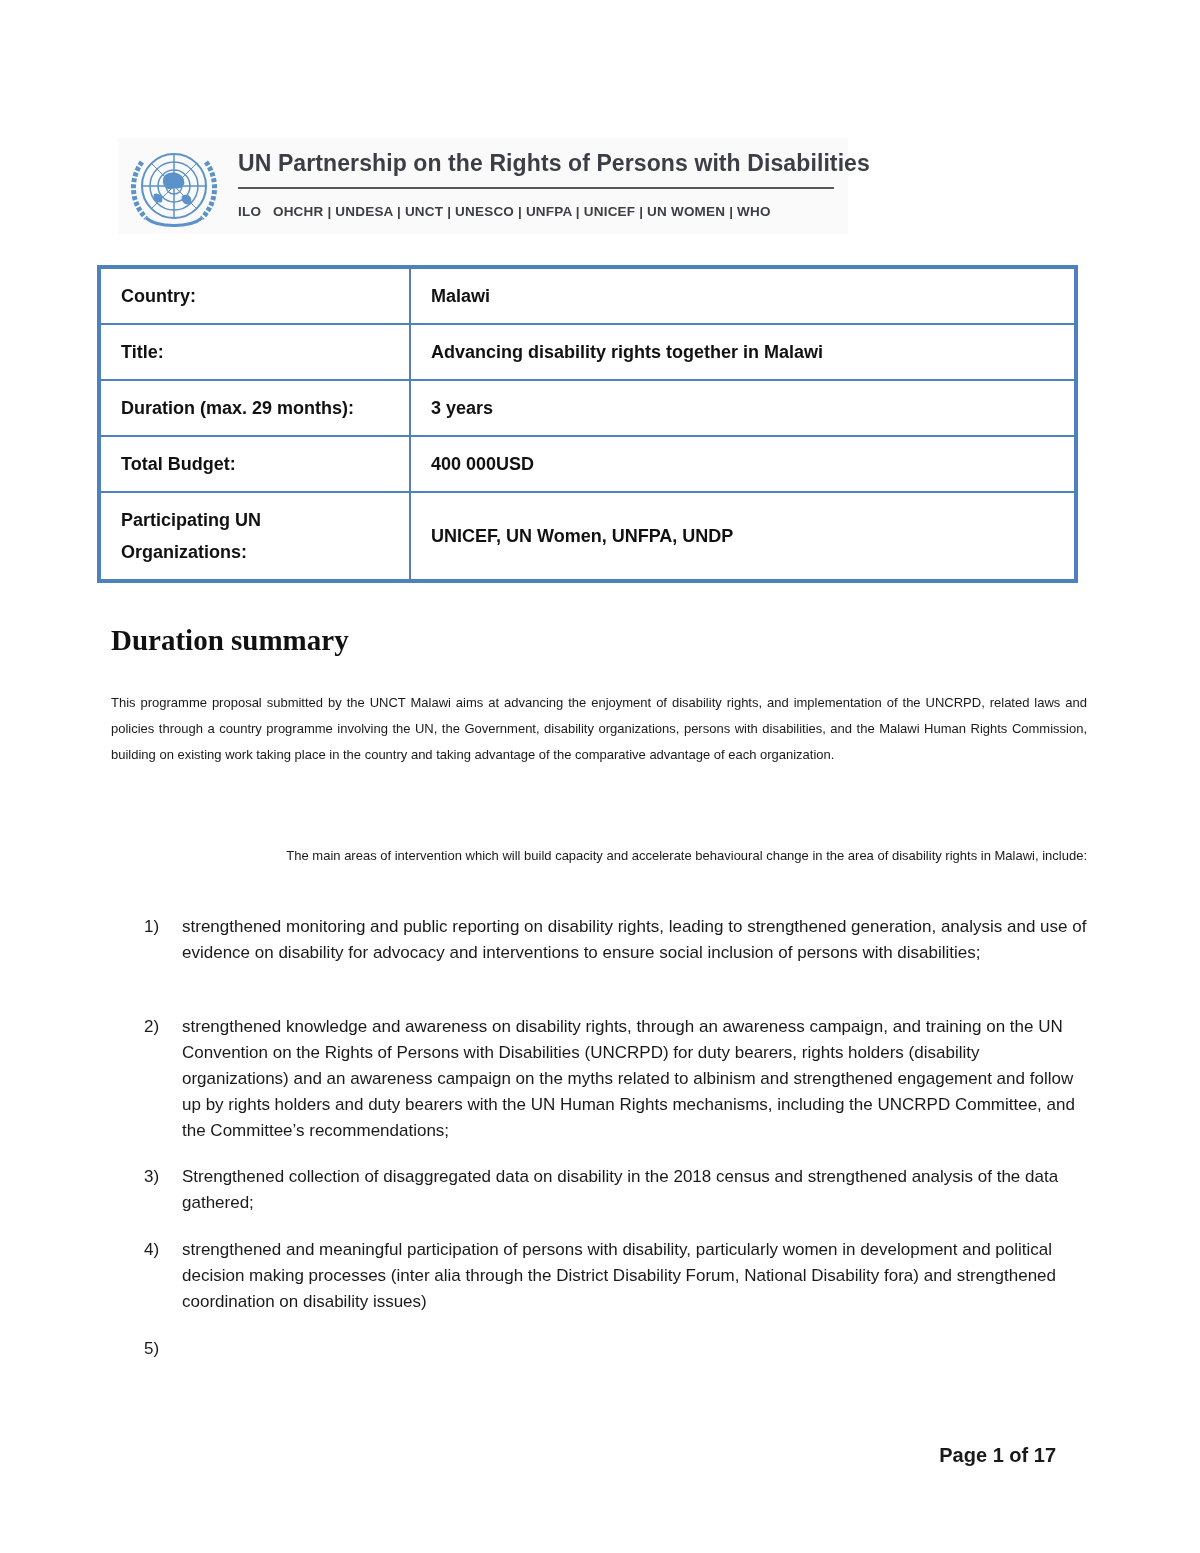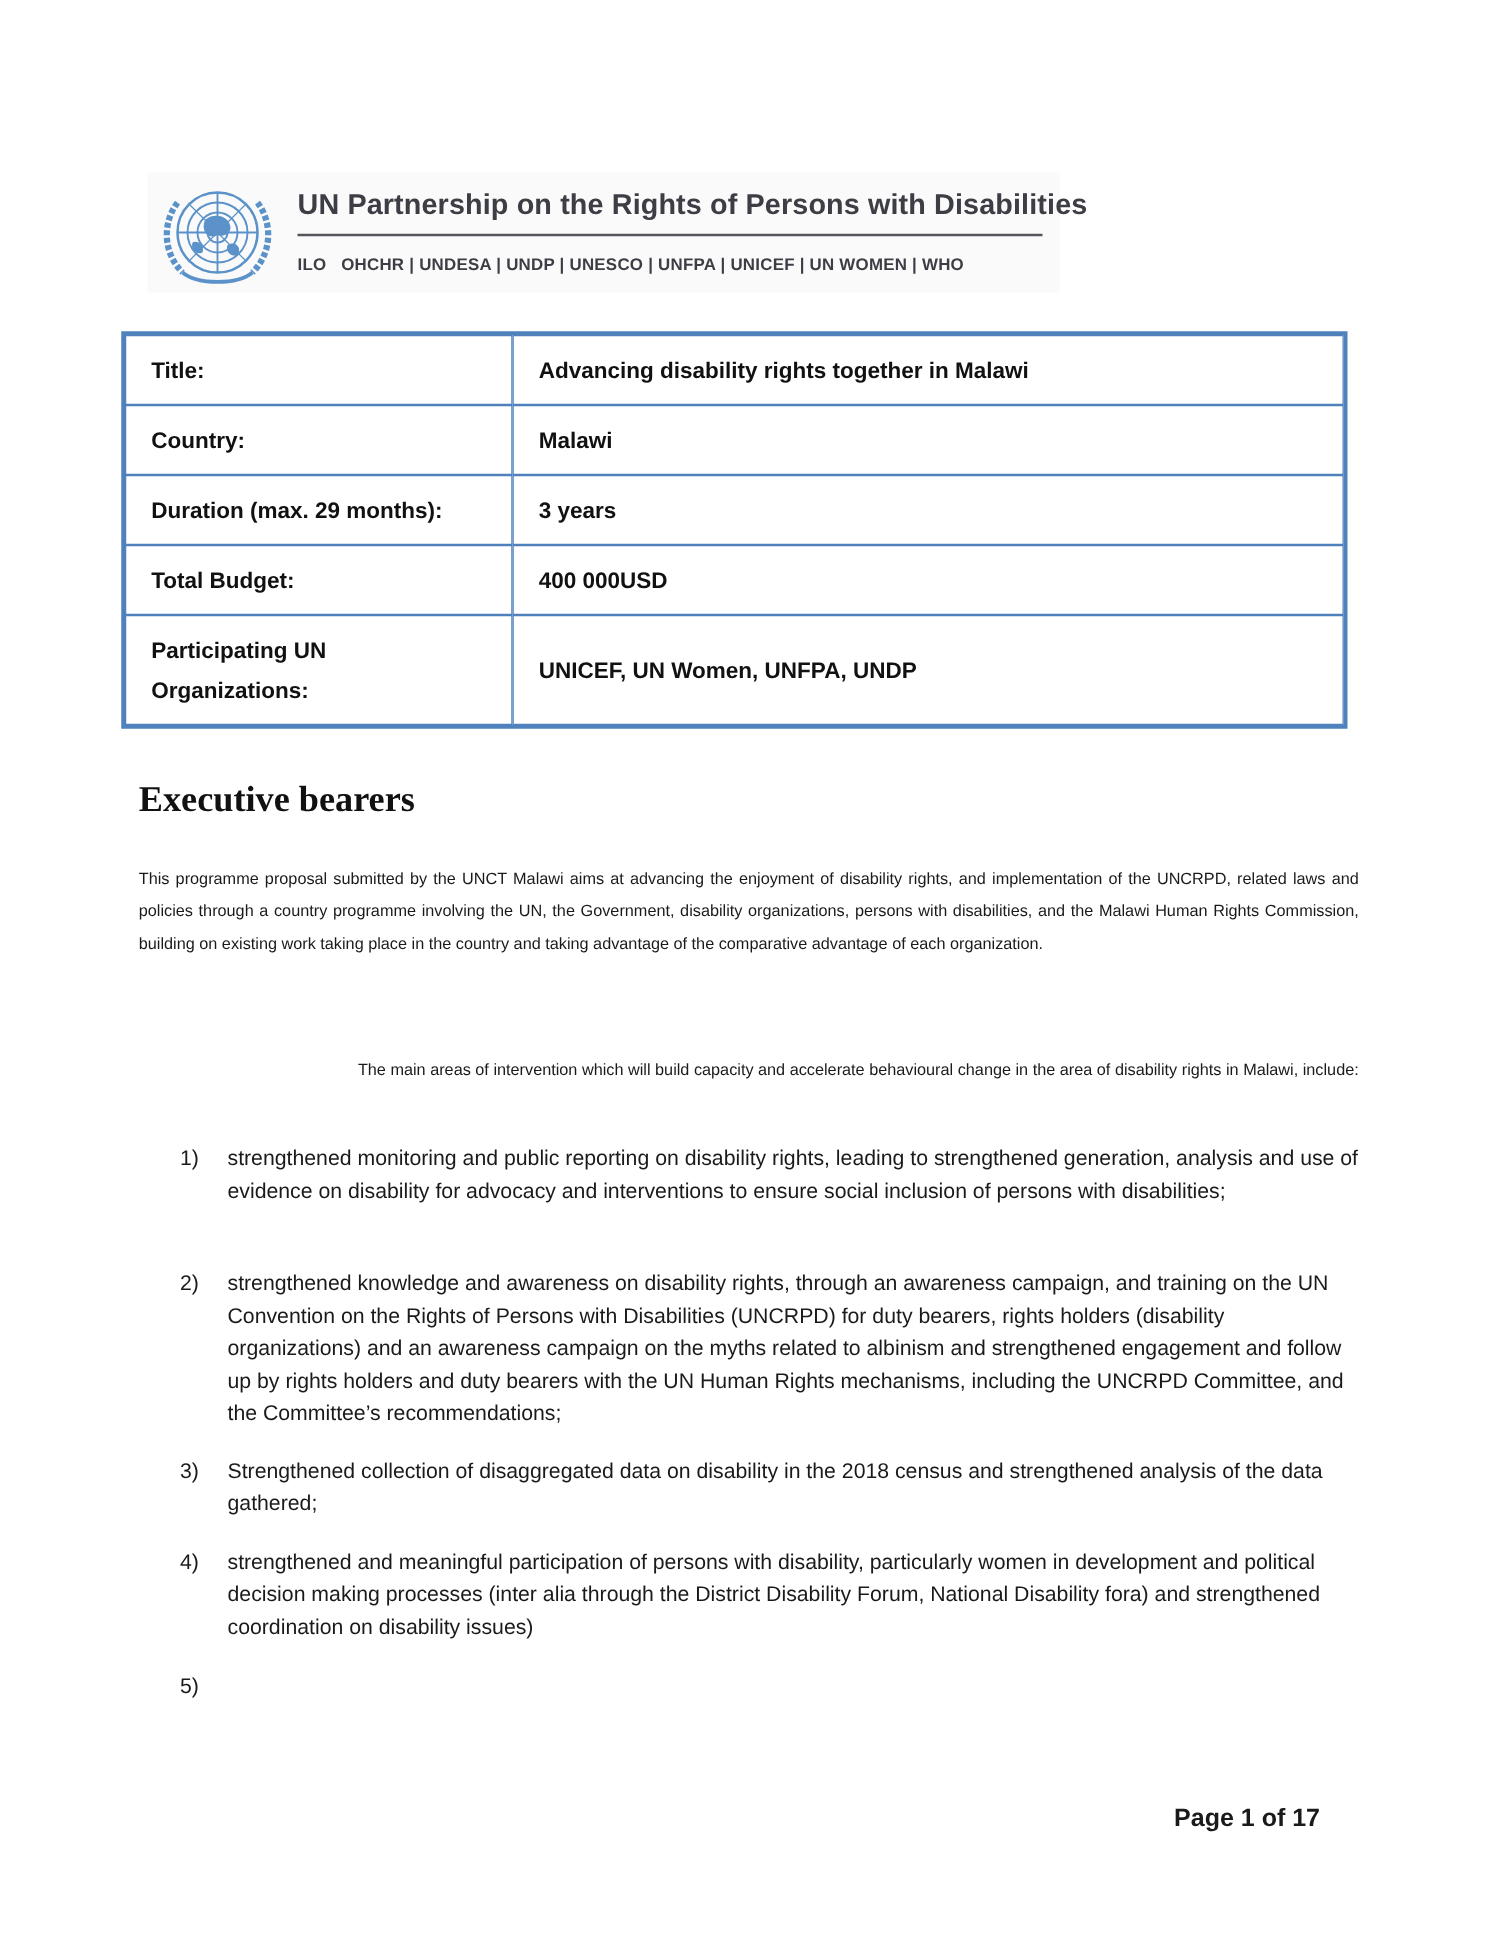--- a/index.html
+++ b/index.html
@@ -67,52 +67,52 @@
         <line x1="73" y1="21" x2="27" y2="67" stroke-width="1"></line>
       </g>
       <g fill="#5b92c9">
         <path d="M40 34 C46 28 58 30 60 38 C62 44 56 48 50 46 C44 50 36 44 40 34 Z"></path>
         <path d="M30 52 C34 50 40 54 38 60 C34 62 28 58 30 52 Z"></path>
         <path d="M58 54 C64 50 70 56 66 62 C62 64 56 60 58 54 Z"></path>
       </g>
     </svg>
     <div class="banner-title">UN Partnership on the Rights of Persons with Disabilities</div>
     <div class="banner-rule"></div>
-    <div class="banner-agencies" style="white-space: pre;">ILO   OHCHR | UNDESA | UNDP | UNESCO | UNFPA | UNICEF | UN WOMEN | WHO</div>
+    <div class="banner-agencies" style="white-space: pre;">ILO   OHCHR | UNDESA | UNCT | UNESCO | UNFPA | UNICEF | UN WOMEN | WHO</div>
   </div>
 
   <table class="info-table">
     <tbody>
       <tr class="r">
+        <td class="label">Country:</td>
+        <td class="value">Malawi</td>
+      </tr>
+      <tr class="r">
         <td class="label">Title:</td>
         <td class="value">Advancing disability rights together in Malawi</td>
-      </tr>
-      <tr class="r">
-        <td class="label">Country:</td>
-        <td class="value">Malawi</td>
       </tr>
       <tr class="r">
         <td class="label">Duration (max. 29 months):</td>
         <td class="value">3 years</td>
       </tr>
       <tr class="r">
         <td class="label">Total Budget:</td>
         <td class="value">400 000USD</td>
       </tr>
       <tr class="r-tall">
         <td class="label">
           <span class="line">Participating UN</span>
           <span class="line">Organizations:</span>
         </td>
         <td class="value">UNICEF, UN Women, UNFPA, UNDP</td>
       </tr>
     </tbody>
   </table>
 
-  <h1 class="heading" style="margin:0;">Executive bearers</h1>
+  <h1 class="heading" style="margin:0;">Duration summary</h1>
 
   <p class="para p1" style="margin:0;">This programme proposal submitted by the UNCT Malawi aims at advancing the enjoyment of disability rights, and implementation of the UNCRPD, related laws and policies through a country programme involving the UN, the Government, disability organizations, persons with disabilities, and the Malawi Human Rights Commission, building on existing work taking place in the country and taking advantage of the comparative advantage of each organization.</p>
 
   <p class="para p2" style="margin:0;text-align:right;">The main areas of intervention which will build capacity and accelerate behavioural change in the area of disability rights in Malawi, include:</p>
 
   <ul class="list li1">
     <li>
       <span class="num">1)</span>
       <span>strengthened monitoring and public reporting on disability rights, leading to strengthened generation, analysis and use of evidence on disability for advocacy and interventions to ensure social inclusion of persons with disabilities;</span>
     </li>

